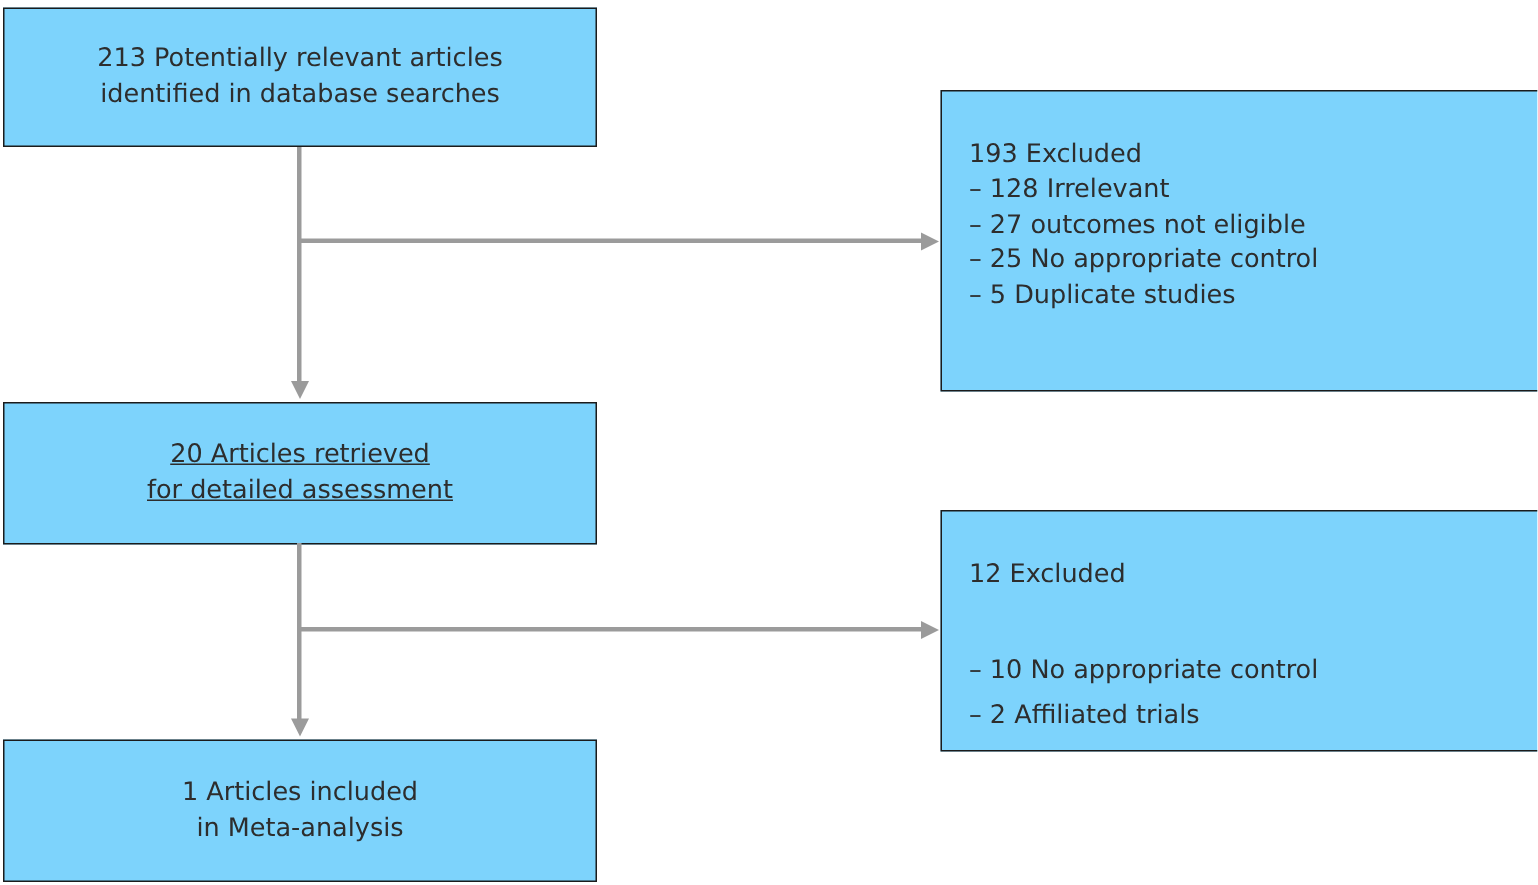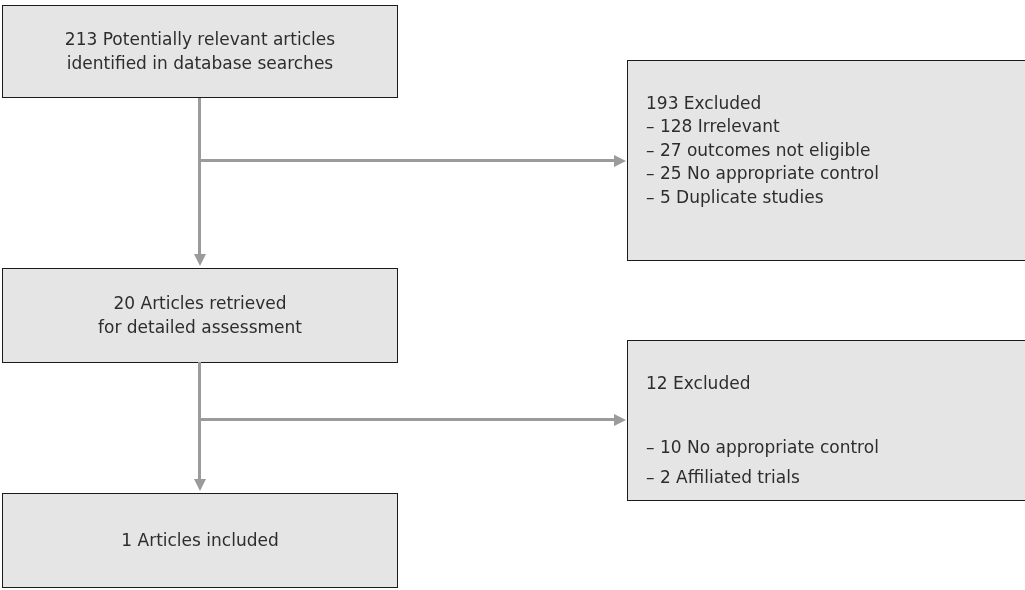--- a/index.html
+++ b/index.html
@@ -13,35 +13,35 @@
     height: 590px;
     background: #ffffff;
     font-family: "DejaVu Sans", "Liberation Sans", sans-serif;
     color: #2d2d2d;
     overflow: hidden;
   }
   .flow-box {
     position: absolute;
     box-sizing: border-box;
     border: 1.5px solid #1b1b1b;
-    background: #e5e5e5;
+    background: #7dd3fc;
   }
   .center-box {
     left: 2px;
     width: 396px;
     display: flex;
     flex-direction: column;
     align-items: center;
     justify-content: center;
     text-align: center;
     font-size: 17px;
     line-height: 23.5px;
   }
   #box-identified { top: 5px;   height: 93px; }
-  #box-retrieved  { top: 268px; height: 95px; }
+  #box-retrieved  { top: 268px; height: 95px; text-decoration: underline; }
   #box-included   { top: 493px; height: 95px; }
 
   .exclude-box {
     left: 627px;
     width: 444px;
     font-size: 17px;
     padding: 0 10px 0 18px;
   }
   #box-excluded-1 { top: 60px;  height: 201px; }
   #box-excluded-2 { top: 340px; height: 161px; }
@@ -88,20 +88,21 @@
     <div>identified in database searches</div>
   </div>
 
   <div class="flow-box center-box" id="box-retrieved">
     <div>20 Articles retrieved</div>
     <div>for detailed assessment</div>
   </div>
 
   <div class="flow-box center-box" id="box-included">
     <div>1 Articles included</div>
+    <div>in Meta-analysis</div>
   </div>
 
   <div class="flow-box exclude-box" id="box-excluded-1">
     <div class="exclude-title">193 Excluded</div>
     <div class="exclude-items">
       <div>– 128 Irrelevant</div>
       <div>– 27 outcomes not eligible</div>
       <div>– 25 No appropriate control</div>
       <div>– 5 Duplicate studies</div>
     </div>

